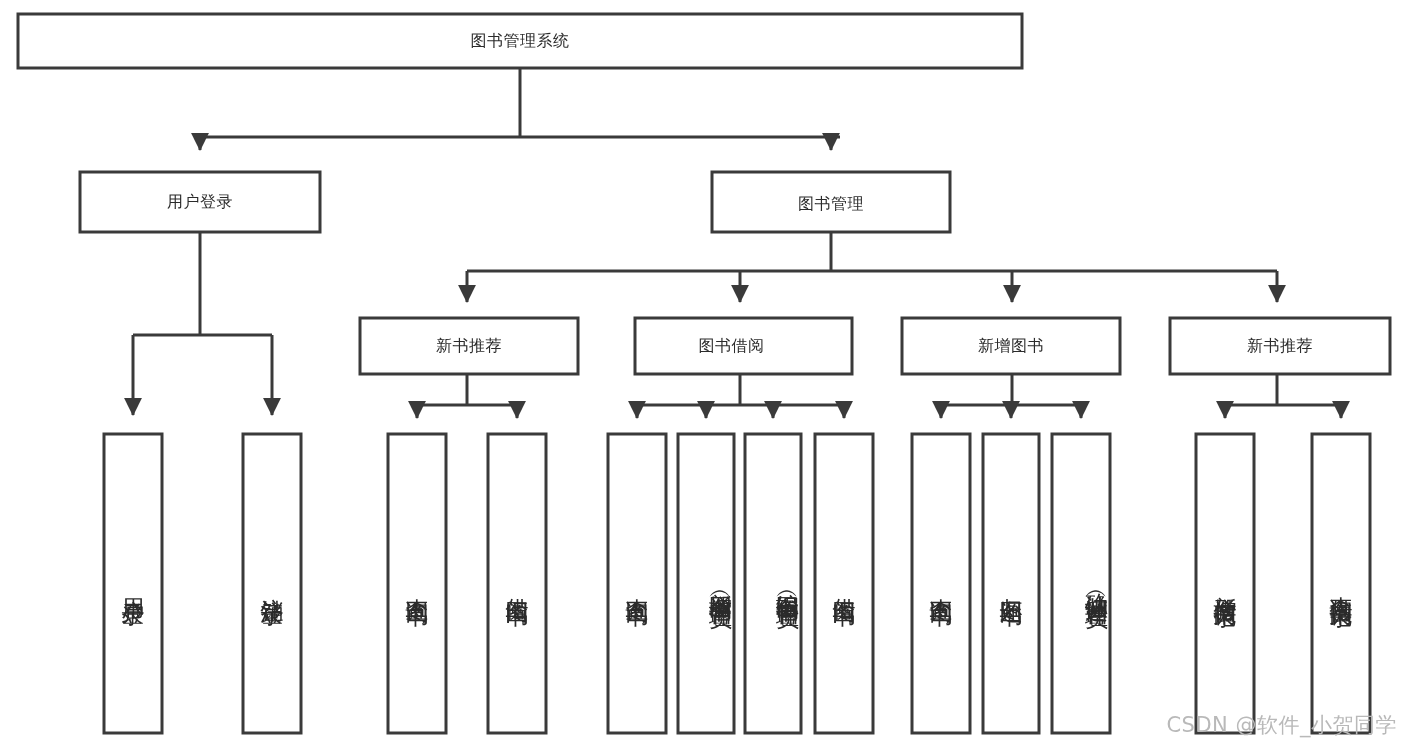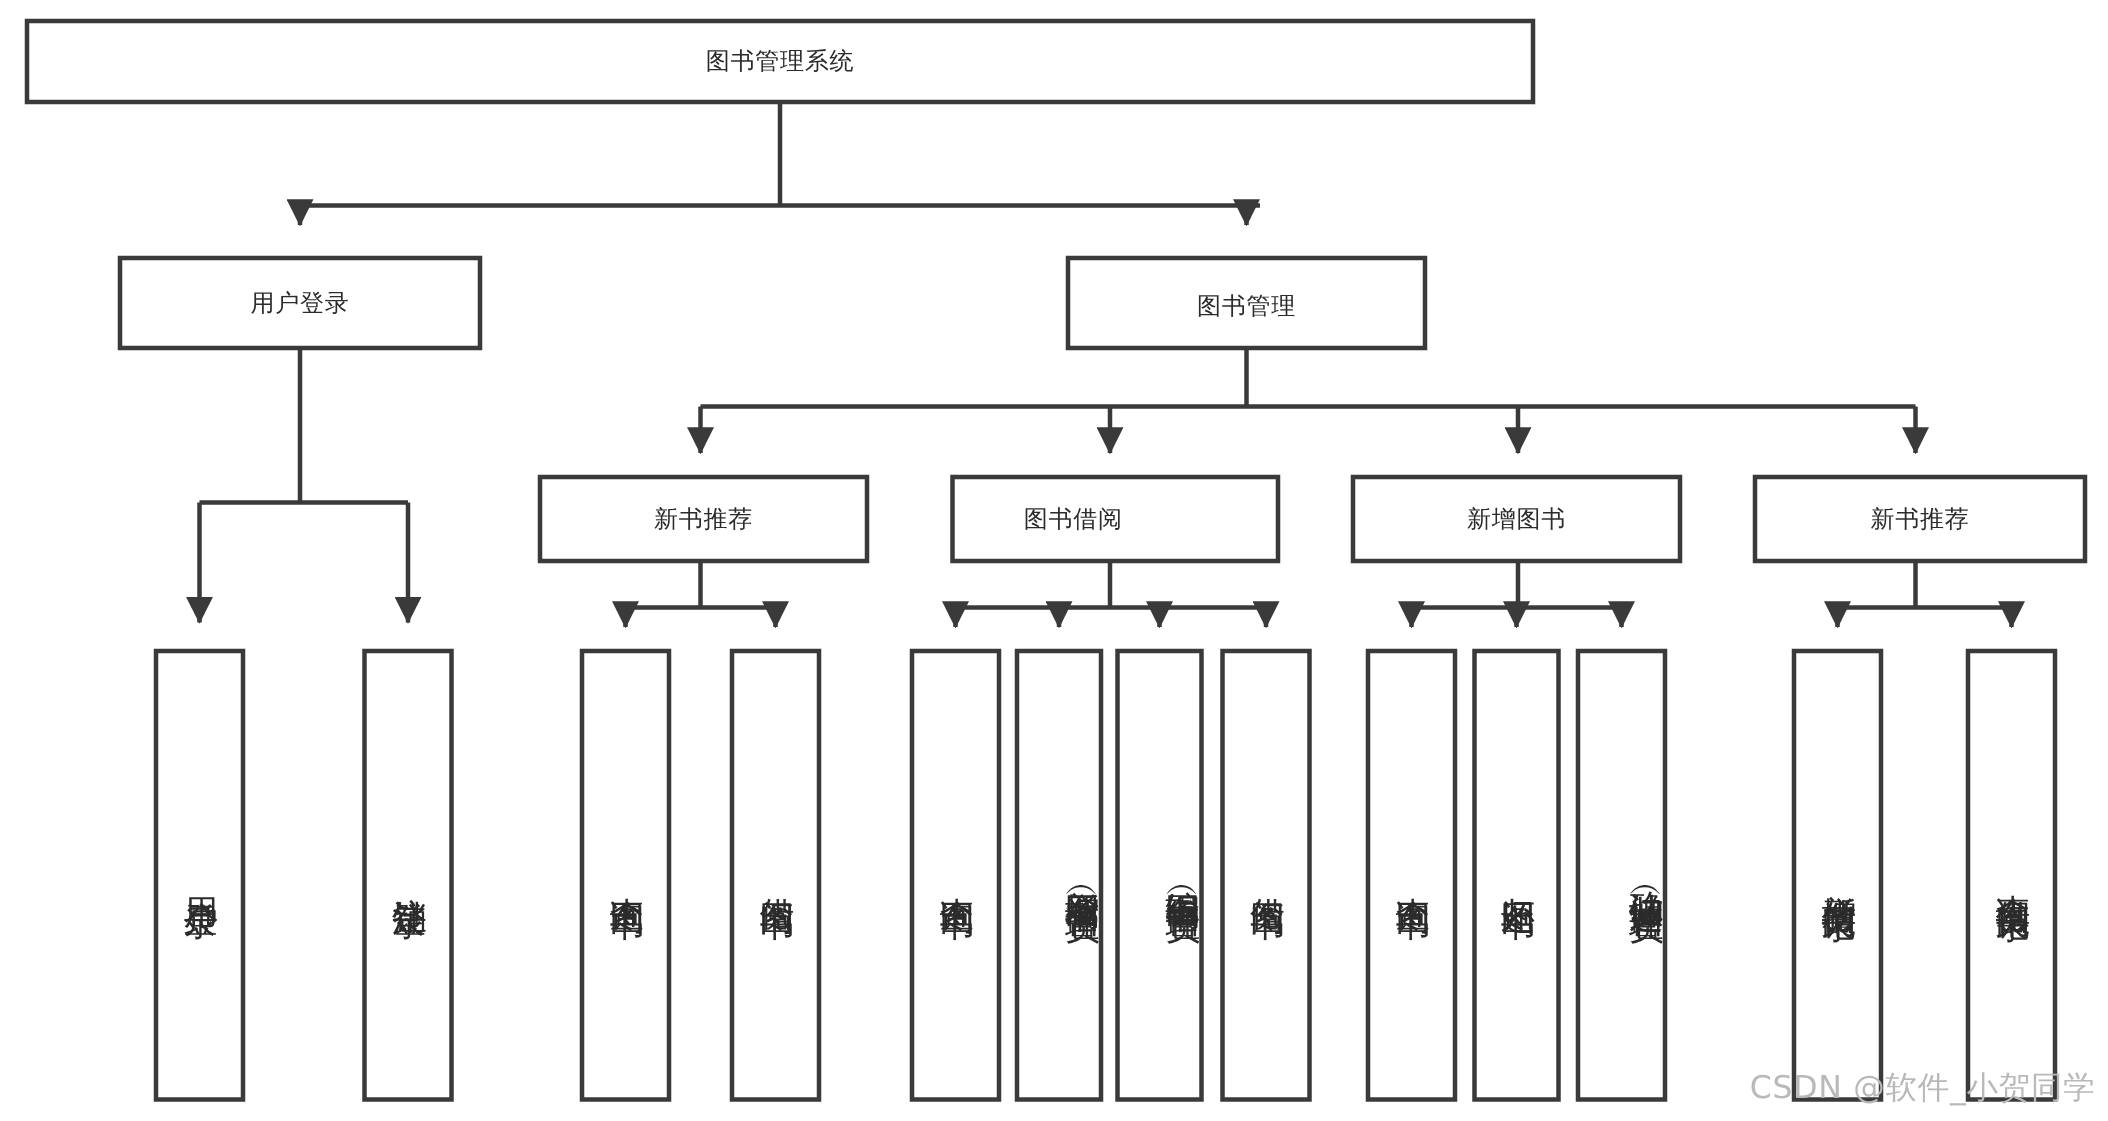--- a/index.html
+++ b/index.html
@@ -146,21 +146,21 @@
       <rect x="1312" y="434" width="58" height="299"></rect>
     </g>
   </svg>
 
   <div class="node-label horizontal" style="left:18px; top:14px; width:1004px; height:54px;">图书管理系统</div>
 
   <div class="node-label horizontal" style="left:80px; top:172px; width:240px; height:60px;">用户登录</div>
   <div class="node-label horizontal" style="left:712px; top:172px; width:238px; height:64px;">图书管理</div>
 
   <div class="node-label horizontal" style="left:360px; top:318px; width:218px; height:56px;">新书推荐</div>
-  <div class="node-label horizontal" style="left:607px; top:318px; width:217px; height:56px;border-radius:10px;">图书借阅</div>
+  <div class="node-label horizontal" style="left:623px; top:318px; width:217px; height:56px;border-radius:10px;">图书借阅</div>
   <div class="node-label horizontal" style="left:902px; top:318px; width:218px; height:56px;">新增图书</div>
   <div class="node-label horizontal" style="left:1170px; top:318px; width:220px; height:56px;">新书推荐</div>
 
   <div class="node-label vertical" style="left:104px; top:434px; width:58px; height:299px;">用户登录</div>
   <div class="node-label vertical" style="left:243px; top:434px; width:58px; height:299px;">注销登录</div>
 
   <div class="node-label vertical" style="left:388px; top:434px; width:58px; height:299px;">查询图书</div>
   <div class="node-label vertical" style="left:488px; top:434px; width:58px; height:299px;">借阅图书</div>
 
   <div class="node-label vertical" style="left:608px; top:434px; width:58px; height:299px;">查询图书</div>

